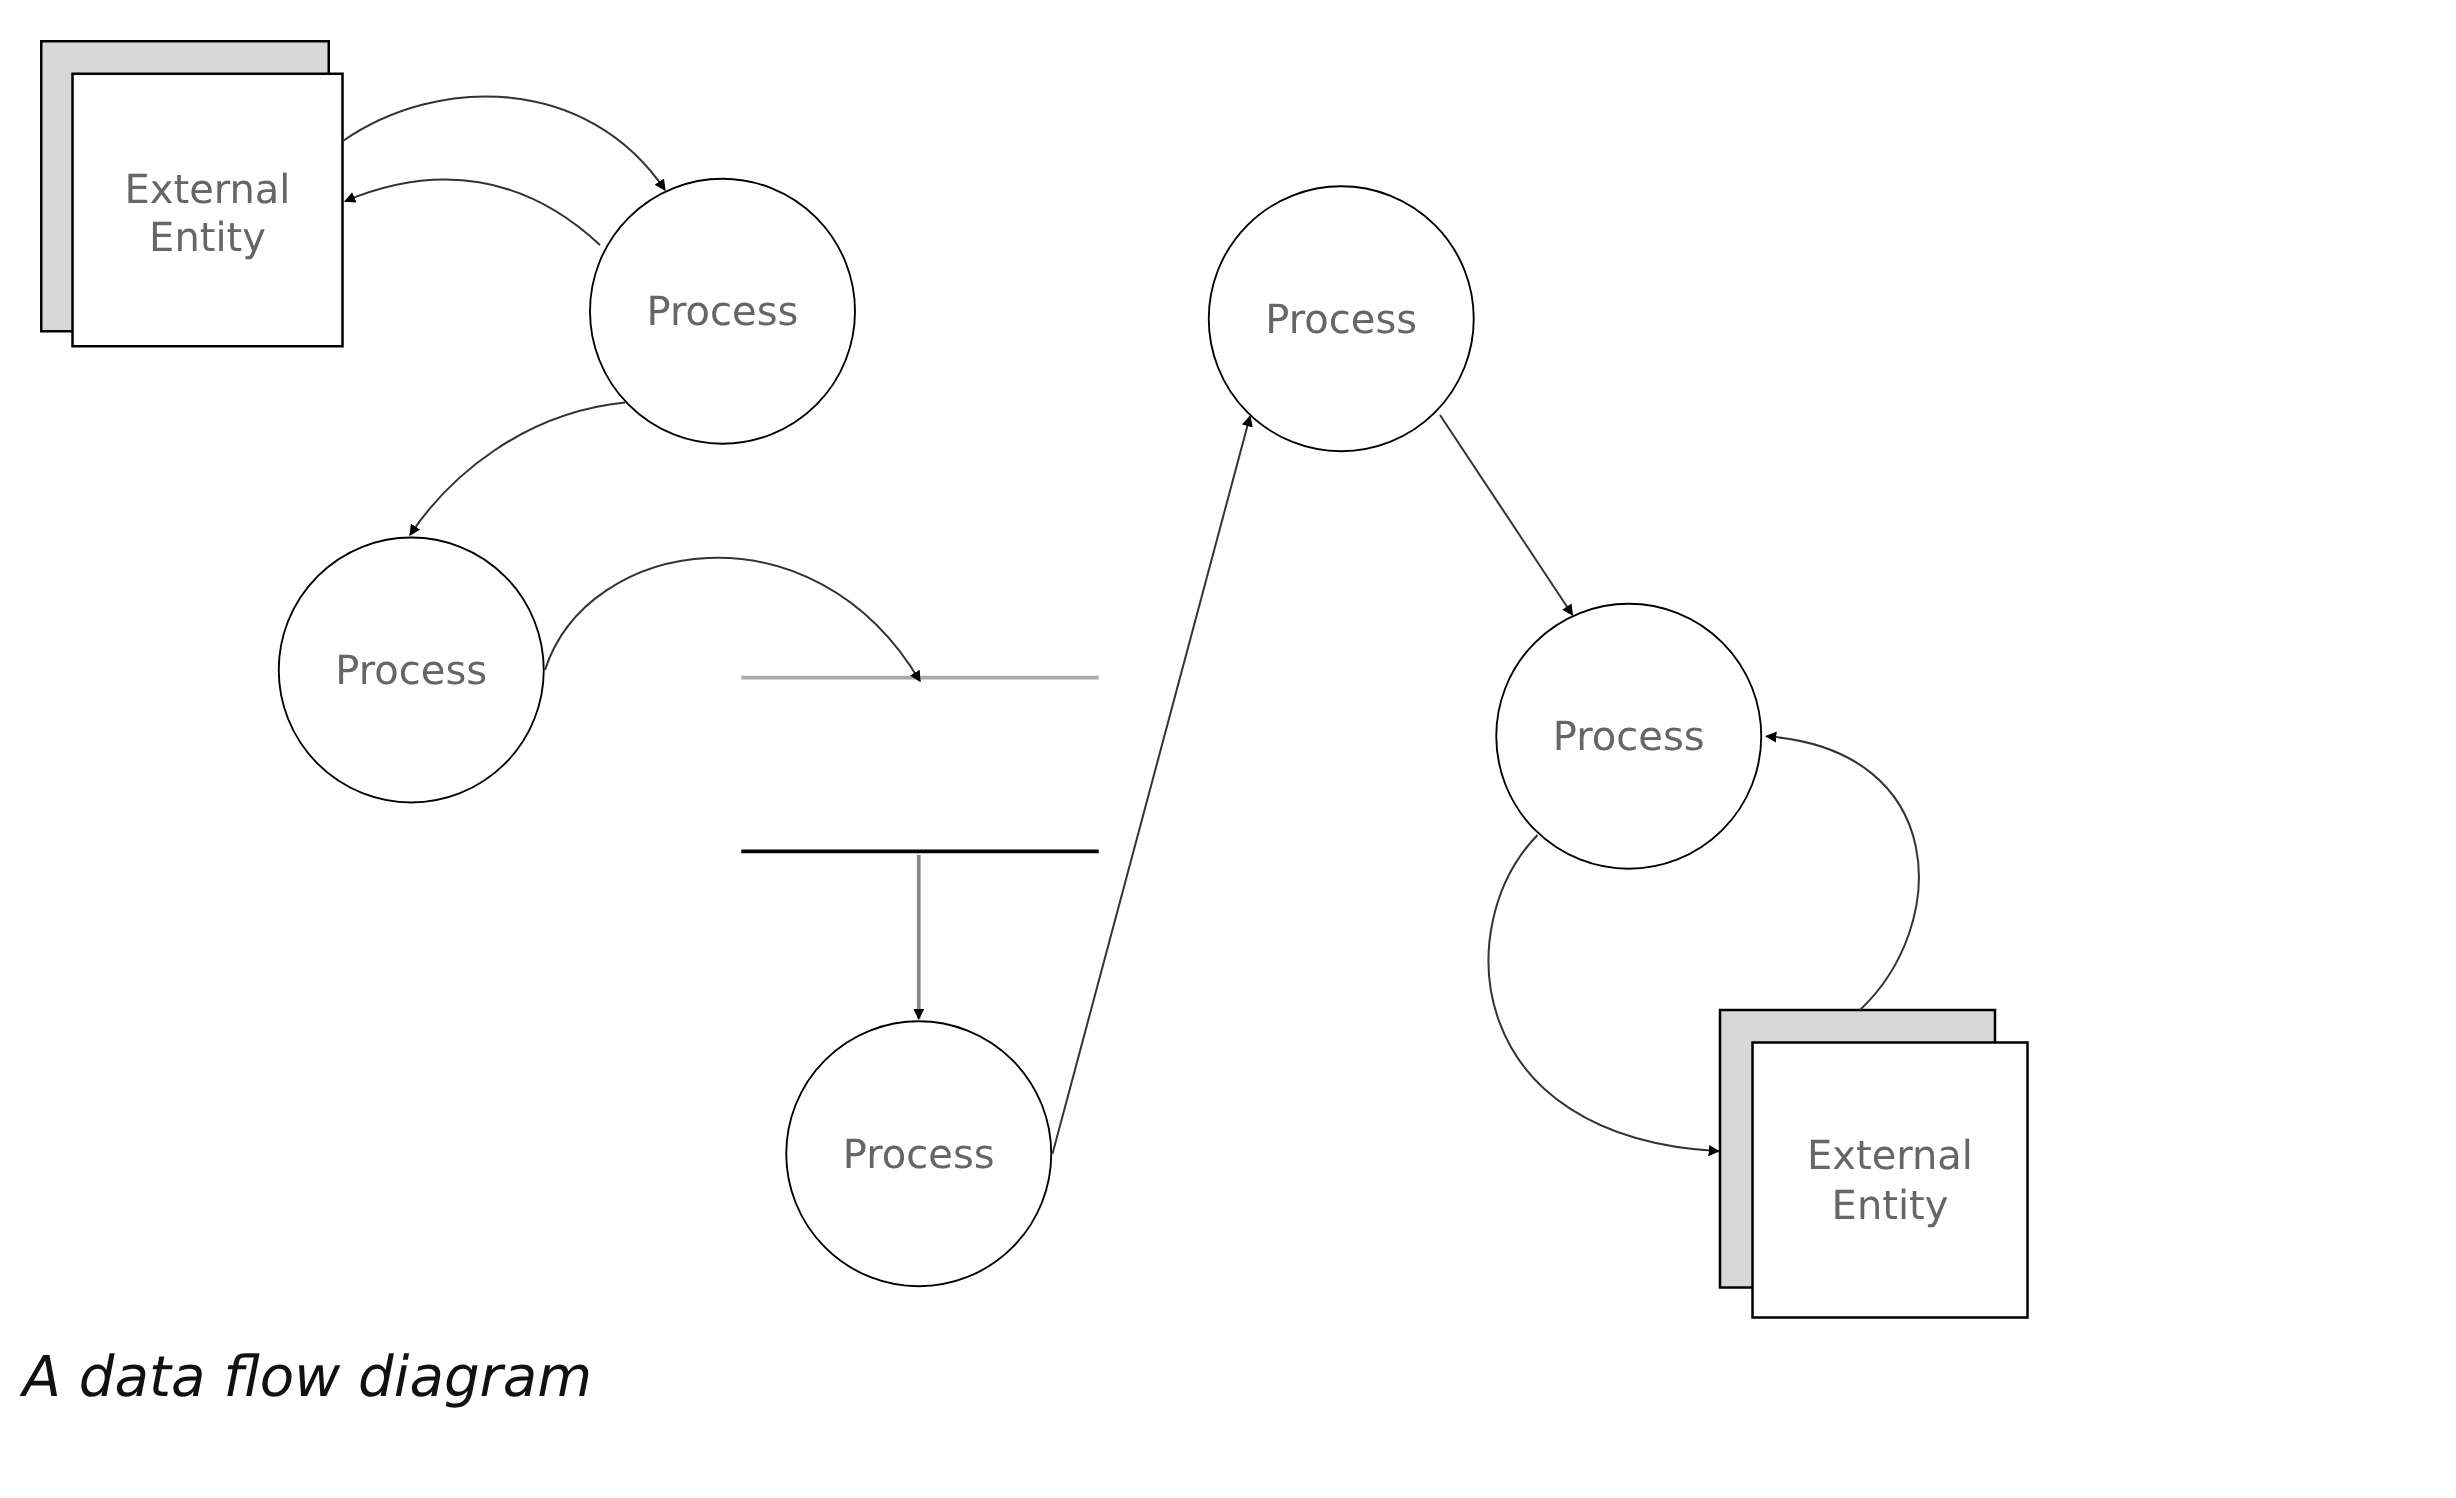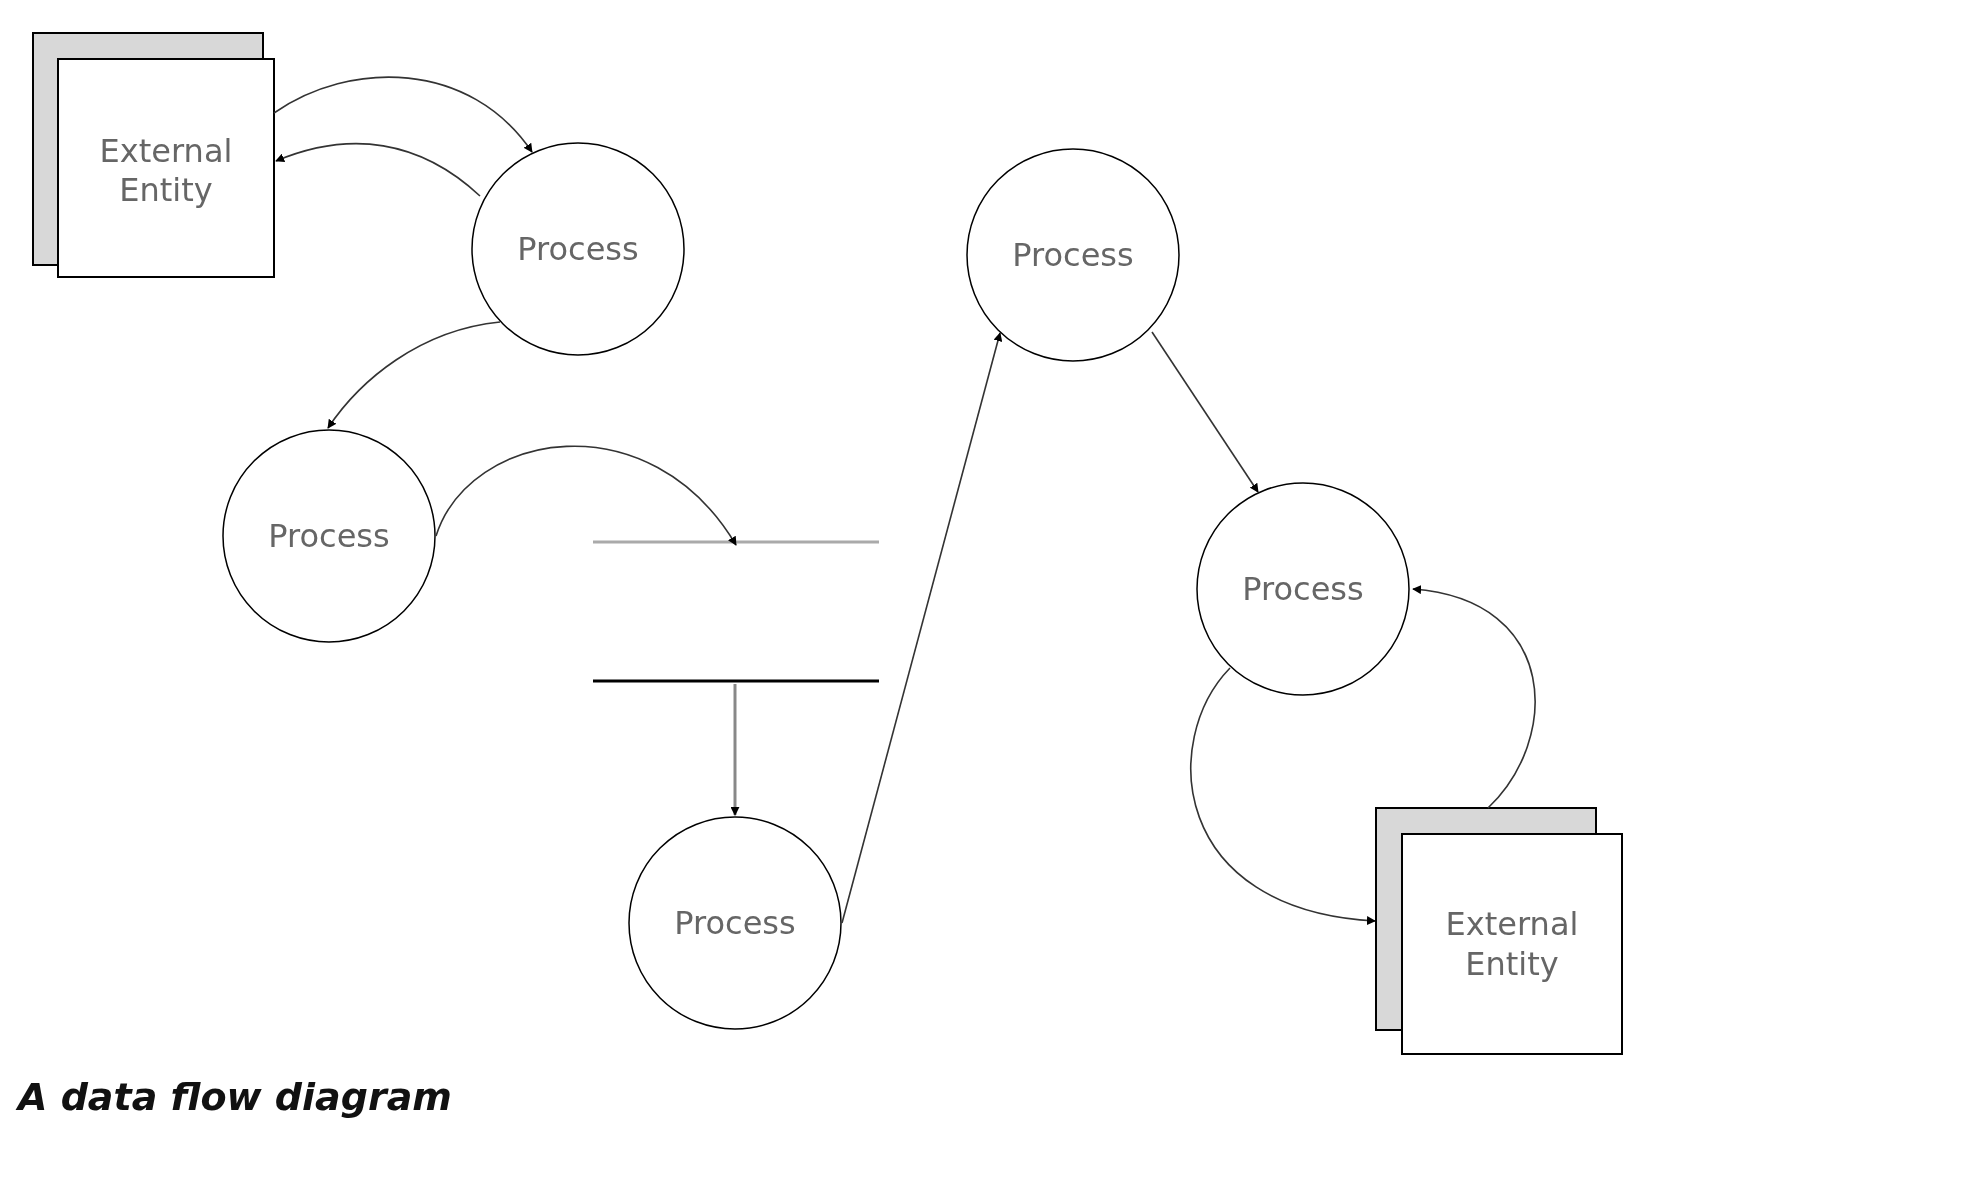--- a/index.html
+++ b/index.html
@@ -1,19 +1,19 @@
 <!DOCTYPE html>
 <html><head>
 <meta charset="utf-8">
 <style>
   html,body{margin:0;padding:0;background:#fff;}
   body{width:1965px;height:1198px;position:relative;overflow:hidden;font-family:"DejaVu Sans",sans-serif;}
   svg{position:absolute;left:0;top:0;}
   .lbl{font-family:"DejaVu Sans",sans-serif;font-size:32px;fill:#666;}
-  .caption{position:absolute;left:18px;top:1075px;font-family:"DejaVu Sans",sans-serif;font-style:italic;font-size:38px;color:#111;font-weight:bold;}
+  .caption{position:absolute;left:18px;top:1075px;font-family:"DejaVu Sans",sans-serif;font-style:italic;font-size:45px;color:#111;}
 </style>
 </head>
 <body>
 
 <svg width="1965" height="1198" viewBox="0 0 1965 1198">
   <defs>
     <marker id="arr" viewBox="0 0 10 10" refX="9" refY="5" markerWidth="9" markerHeight="9" orient="auto" markerUnits="userSpaceOnUse">
       <path d="M0,0 L10,5 L0,10 z" fill="#000"></path>
     </marker>
   </defs>

